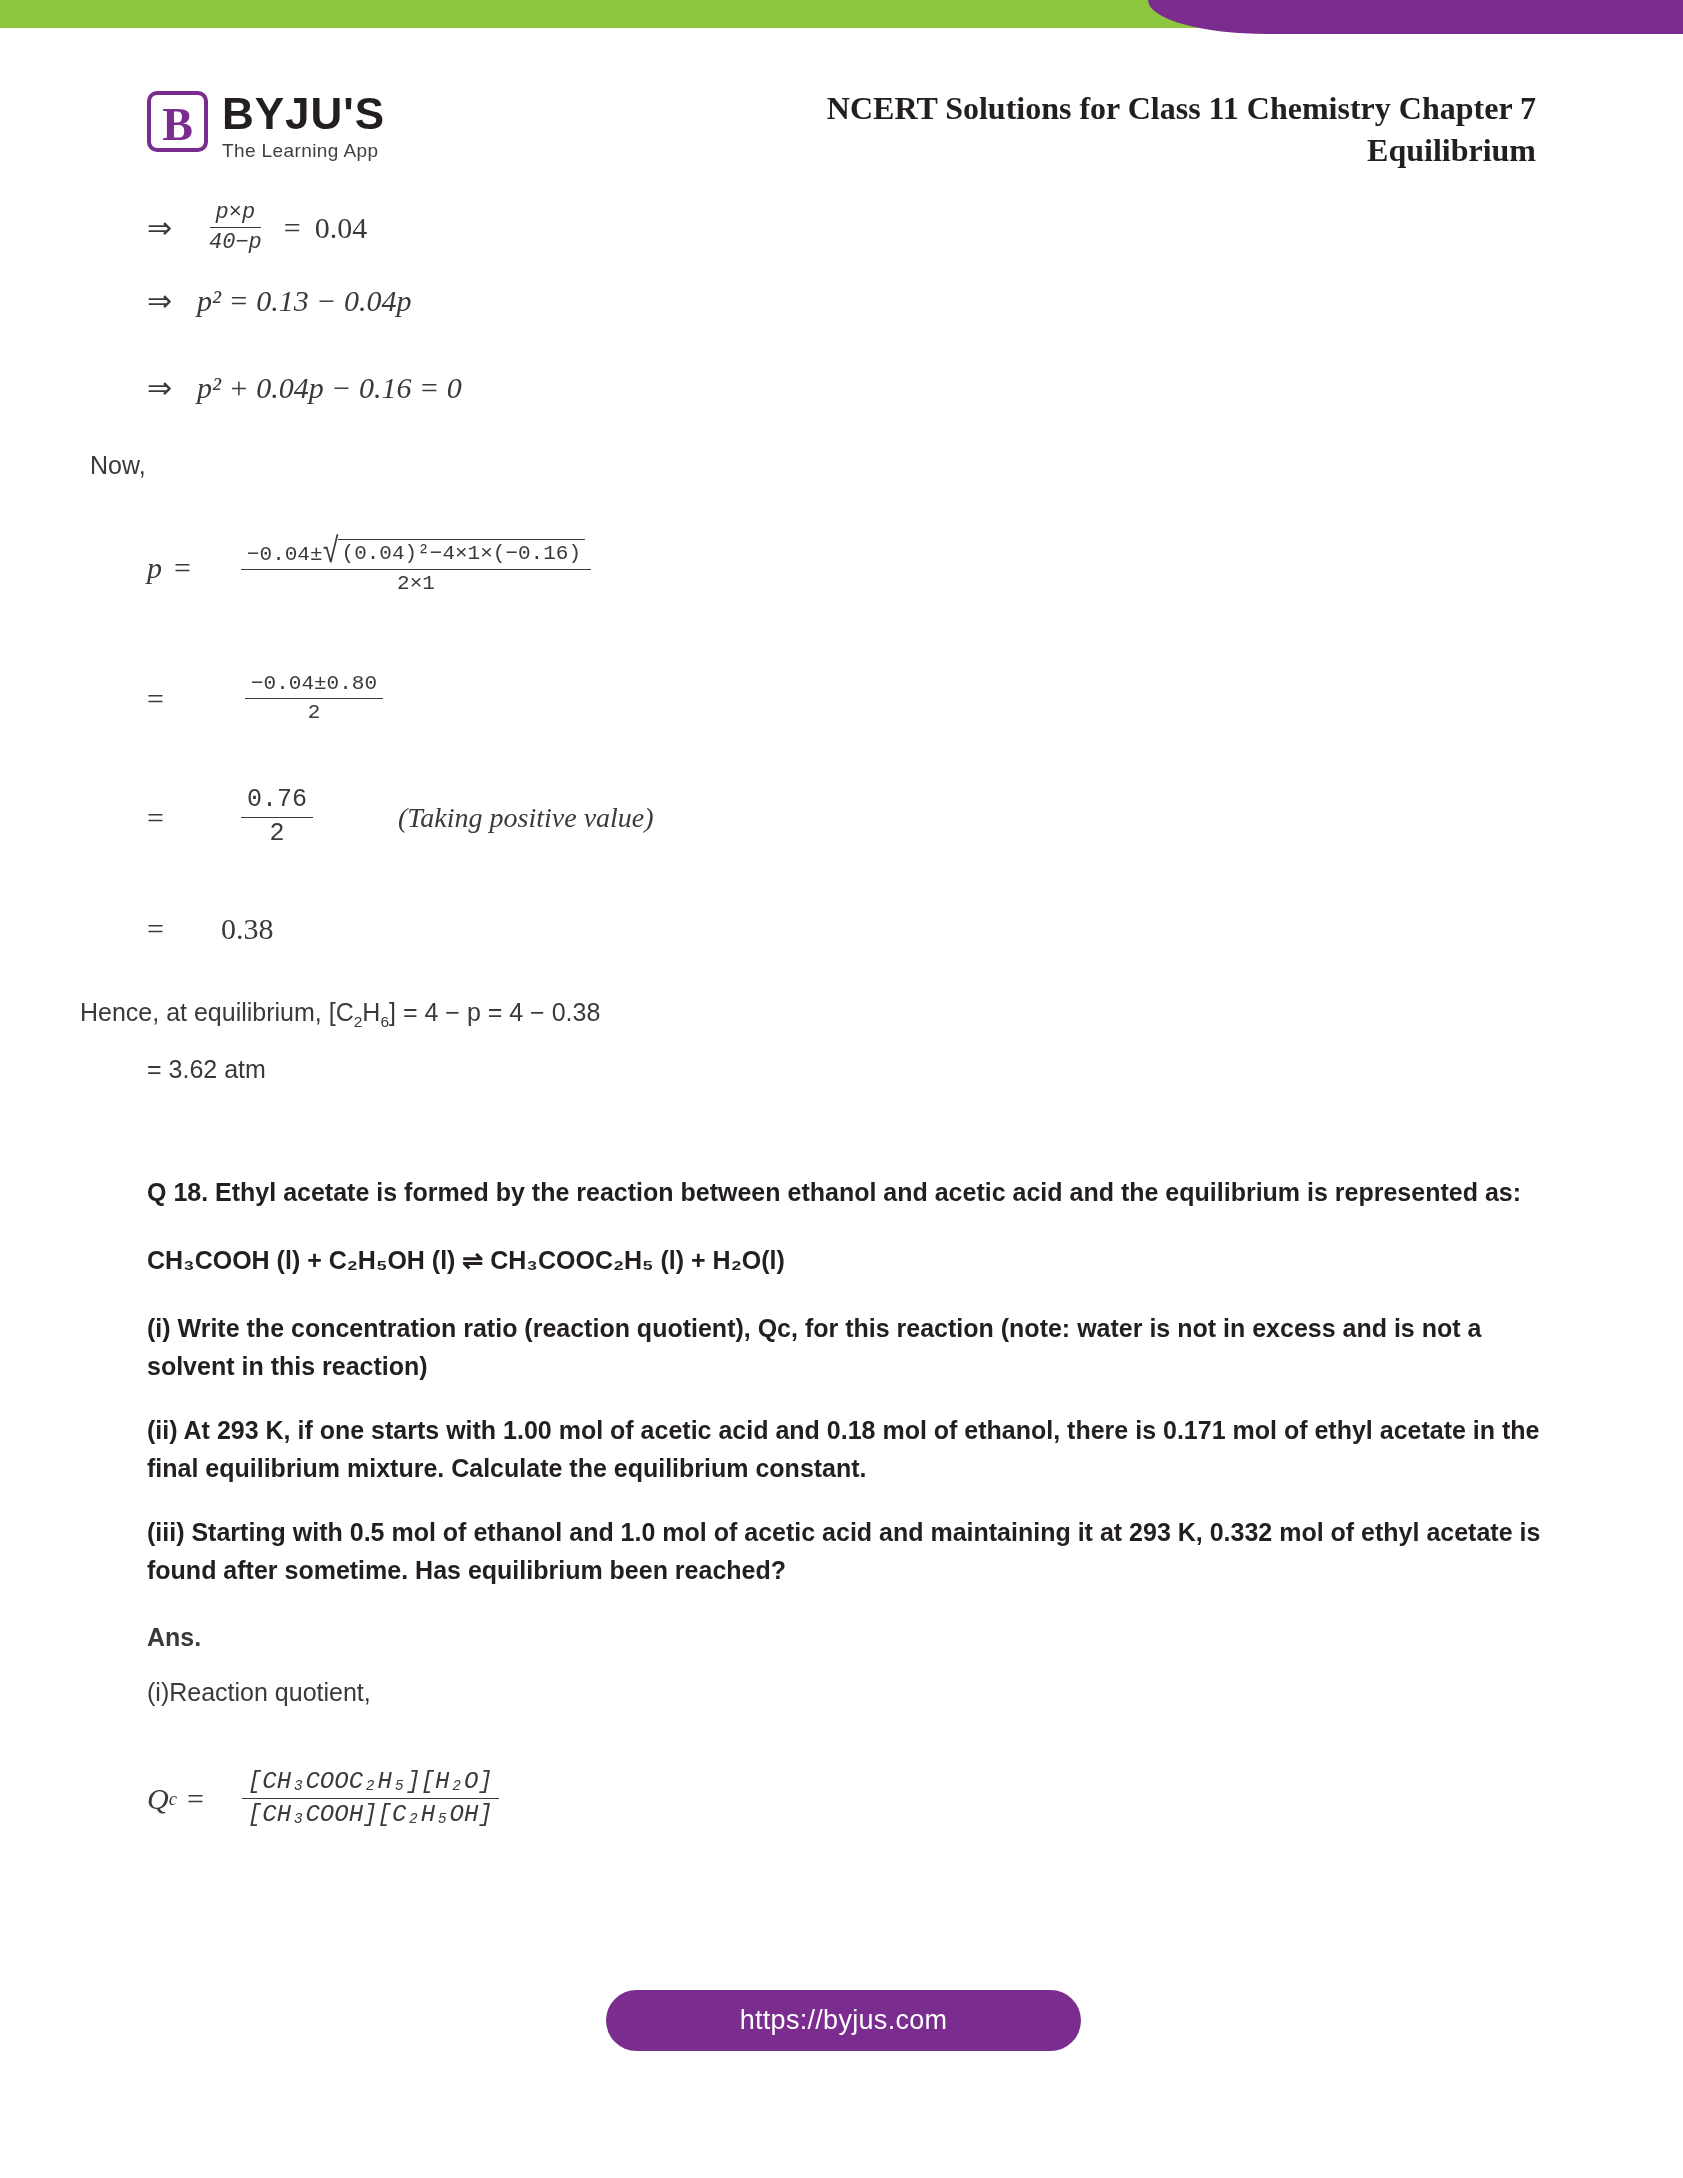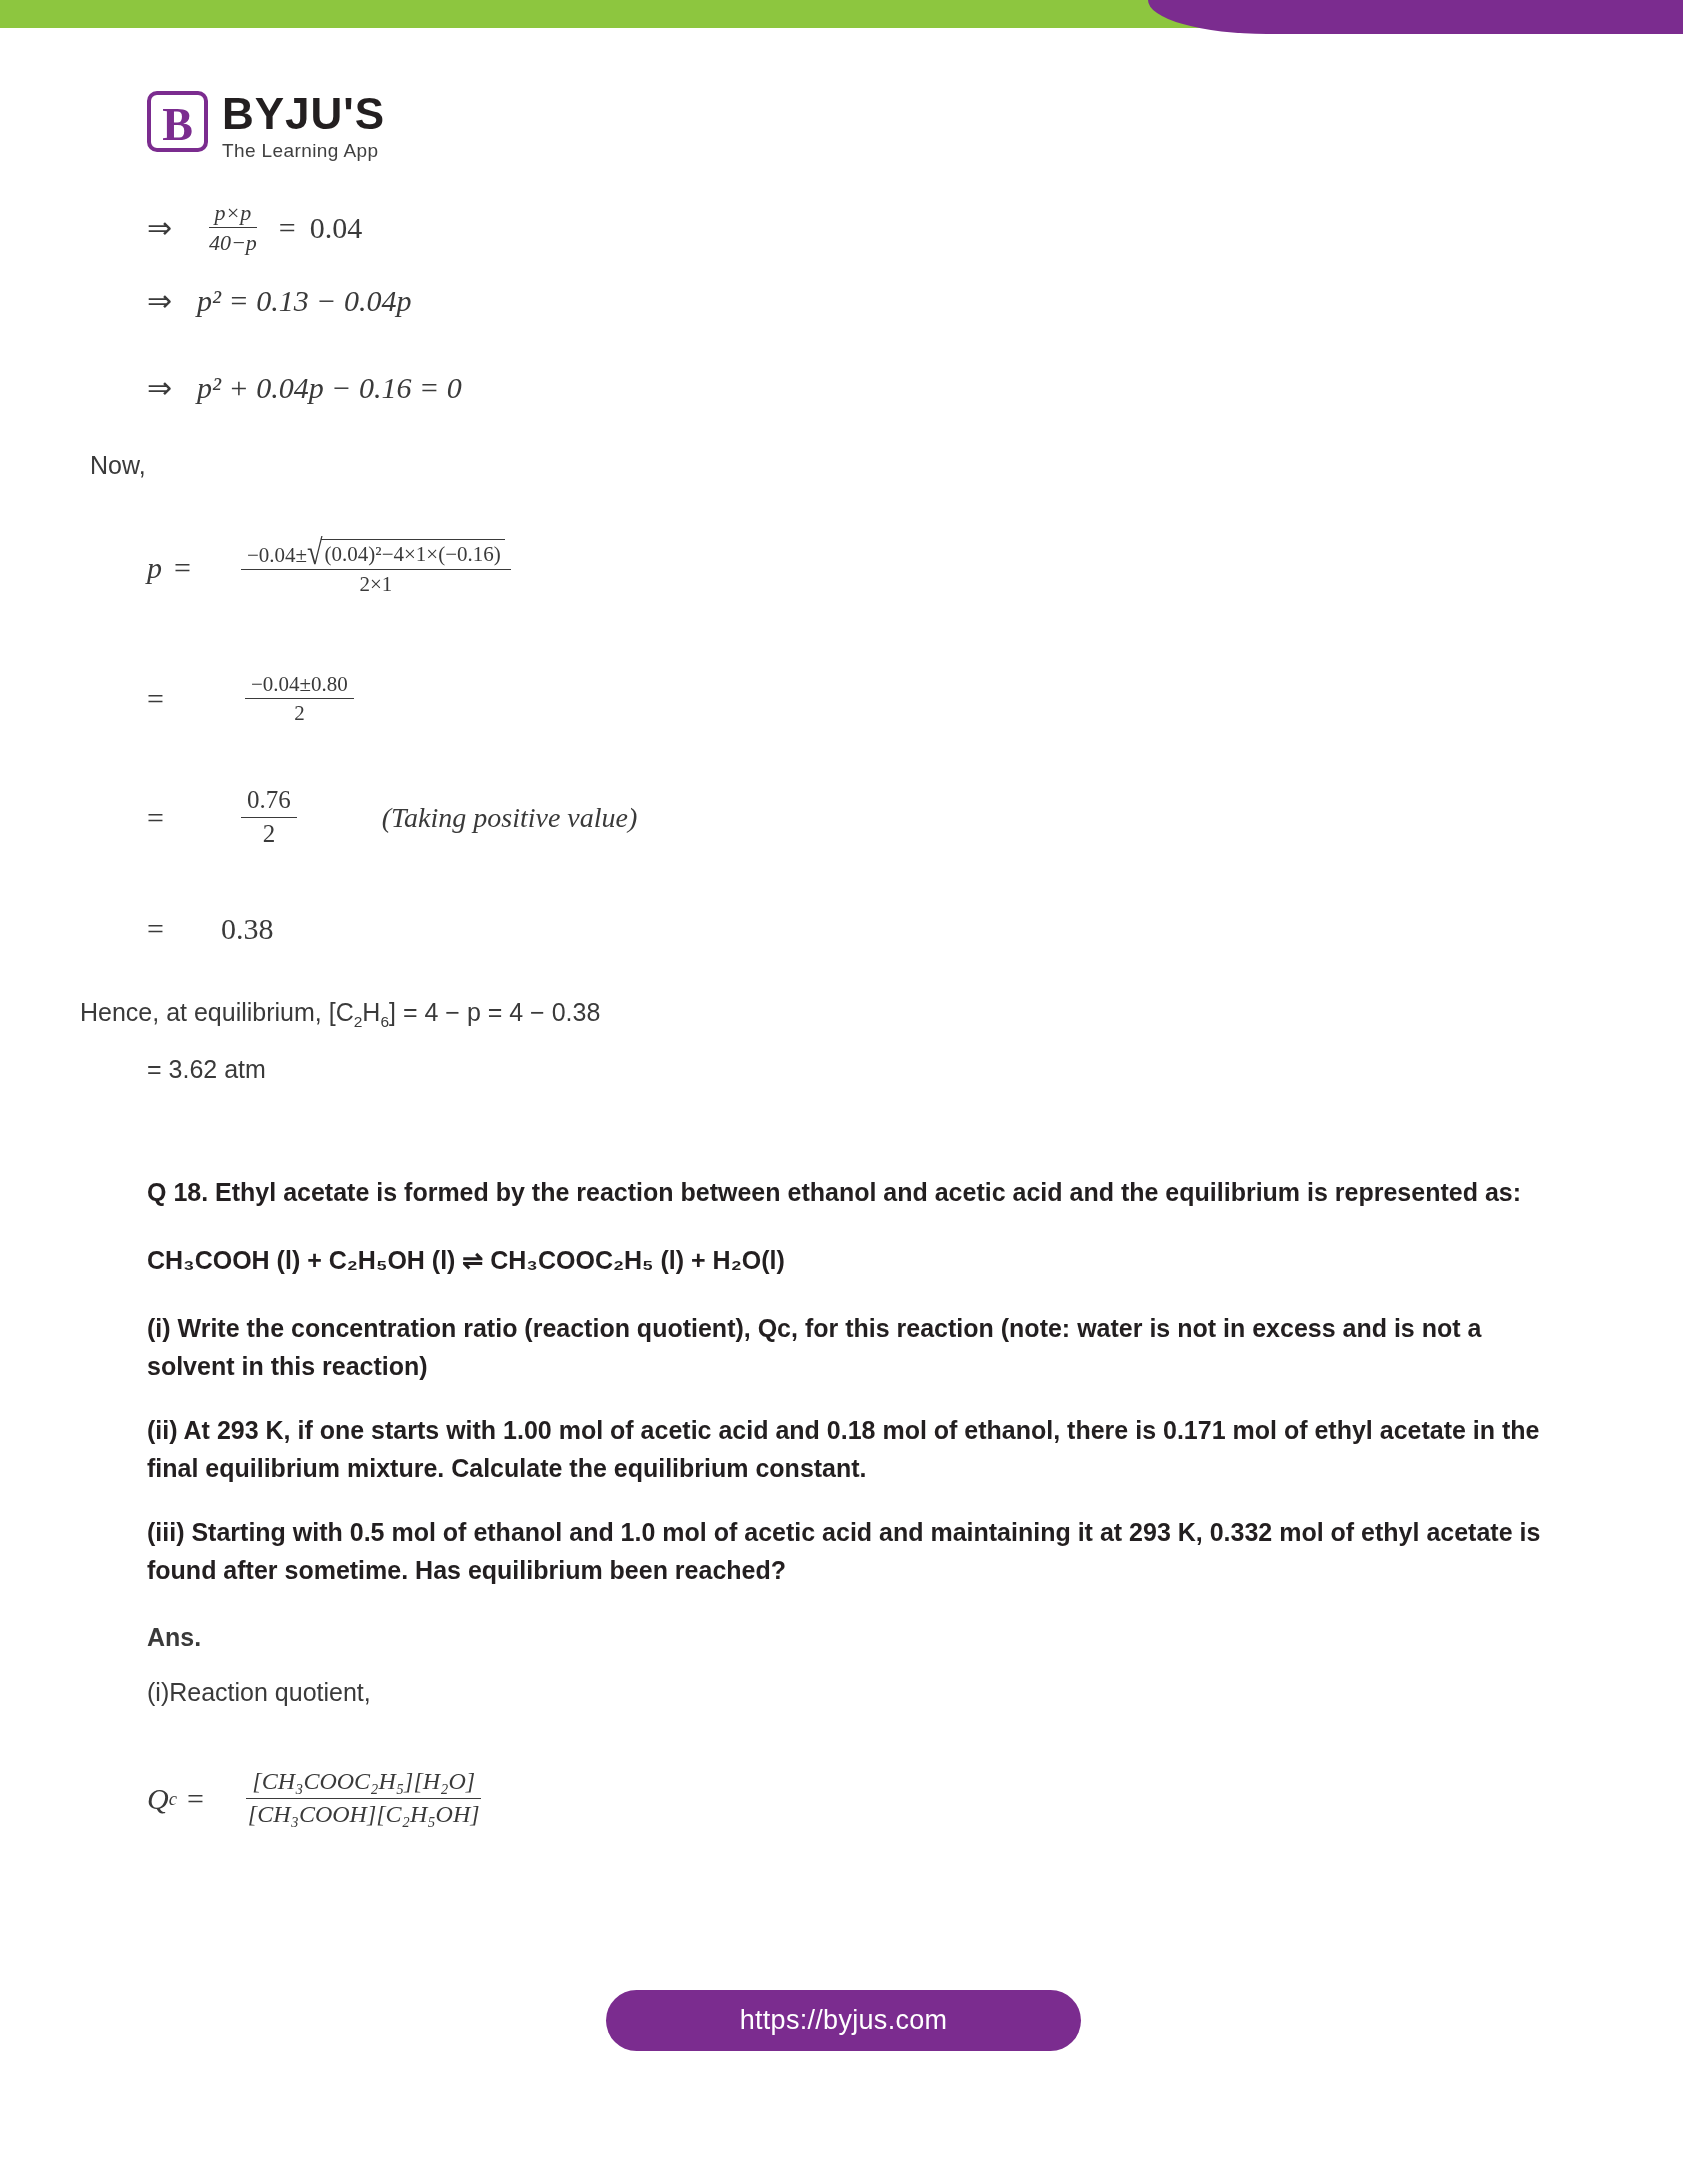--- a/index.html
+++ b/index.html
@@ -125,20 +125,21 @@
     color: #3a3a3a;
     font-family: "DejaVu Sans", sans-serif;
   }
   .frac {
     display: inline-flex;
     flex-direction: column;
     align-items: center;
     justify-content: center;
     vertical-align: middle;
     margin: 0 6px;
+    font-family: Liberation Mono, monospace;
   }
   .frac .num {
     border-bottom: 1.6px solid #3a3a3a;
     padding: 0 6px 2px 6px;
     line-height: 1.15;
   }
   .frac .den {
     padding: 2px 6px 0 6px;
     line-height: 1.15;
   }
@@ -210,20 +211,24 @@
 </div>
 
 <div class="header">
   <div class="logo">
     <div class="logo-mark">B</div>
     <div class="logo-text">
       <div class="logo-title">BYJU'S</div>
       <div class="logo-sub">The Learning App</div>
     </div>
   </div>
+  <div class="doc-title">
+    <div>NCERT Solutions for Class 11 Chemistry Chapter 7</div>
+    <div>Equilibrium</div>
+  </div>
 </div>
 
 <div class="content">
 
   <div class="eqline" style="margin-left:147px; height:59px; font-size:30px;">
     <span class="arrow">⇒</span>
     <span class="frac" style="font-size:22px;">
       <span class="num italic">p×p</span>
       <span class="den italic">40−p</span>
     </span>

